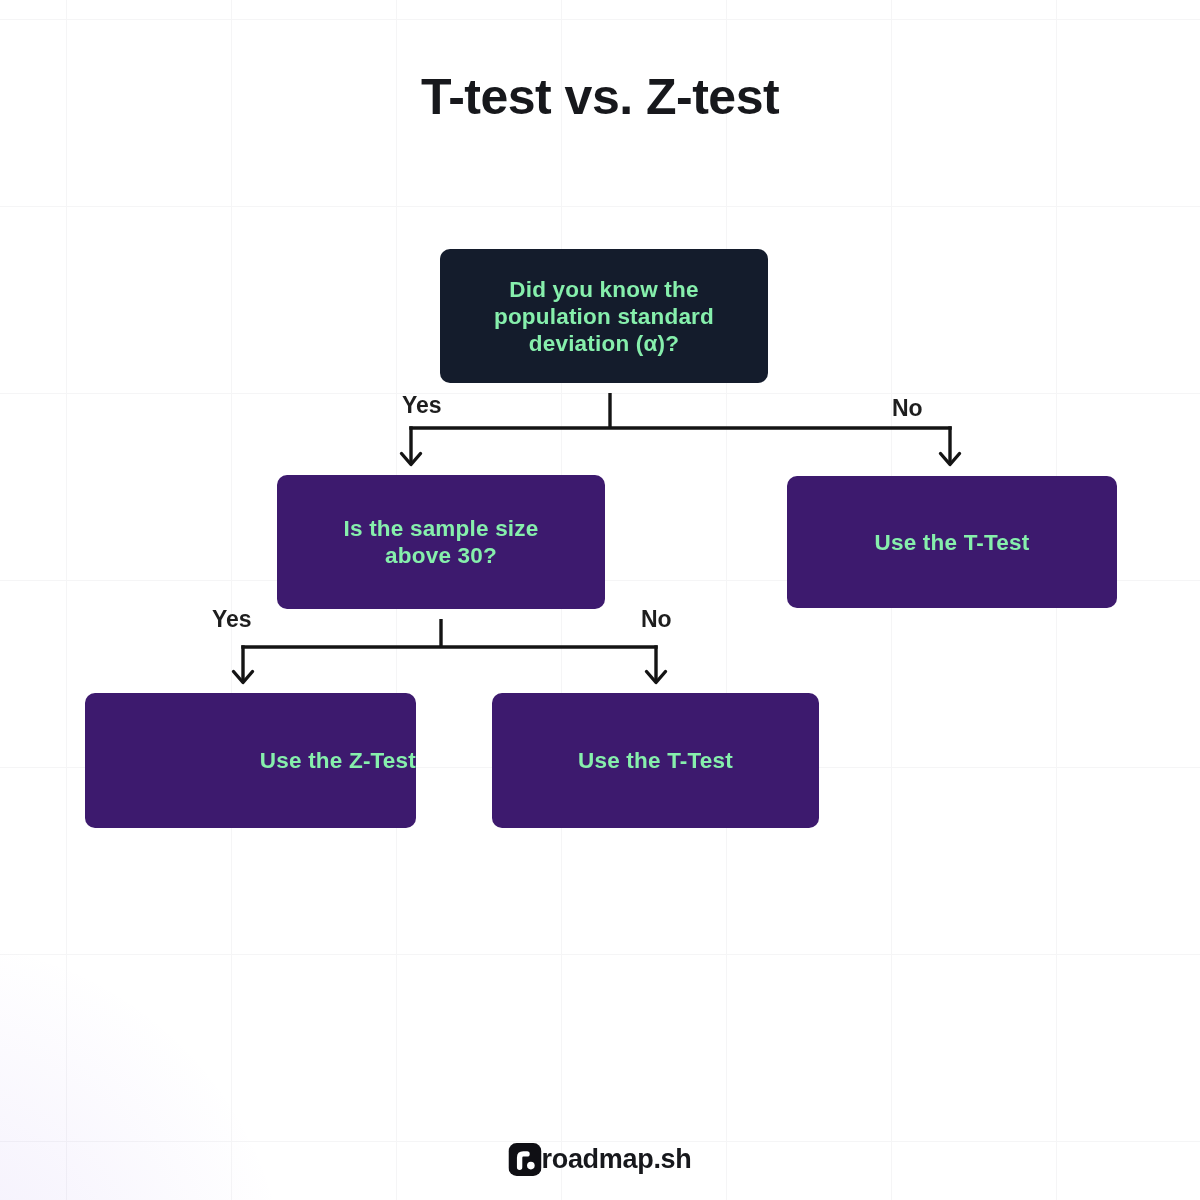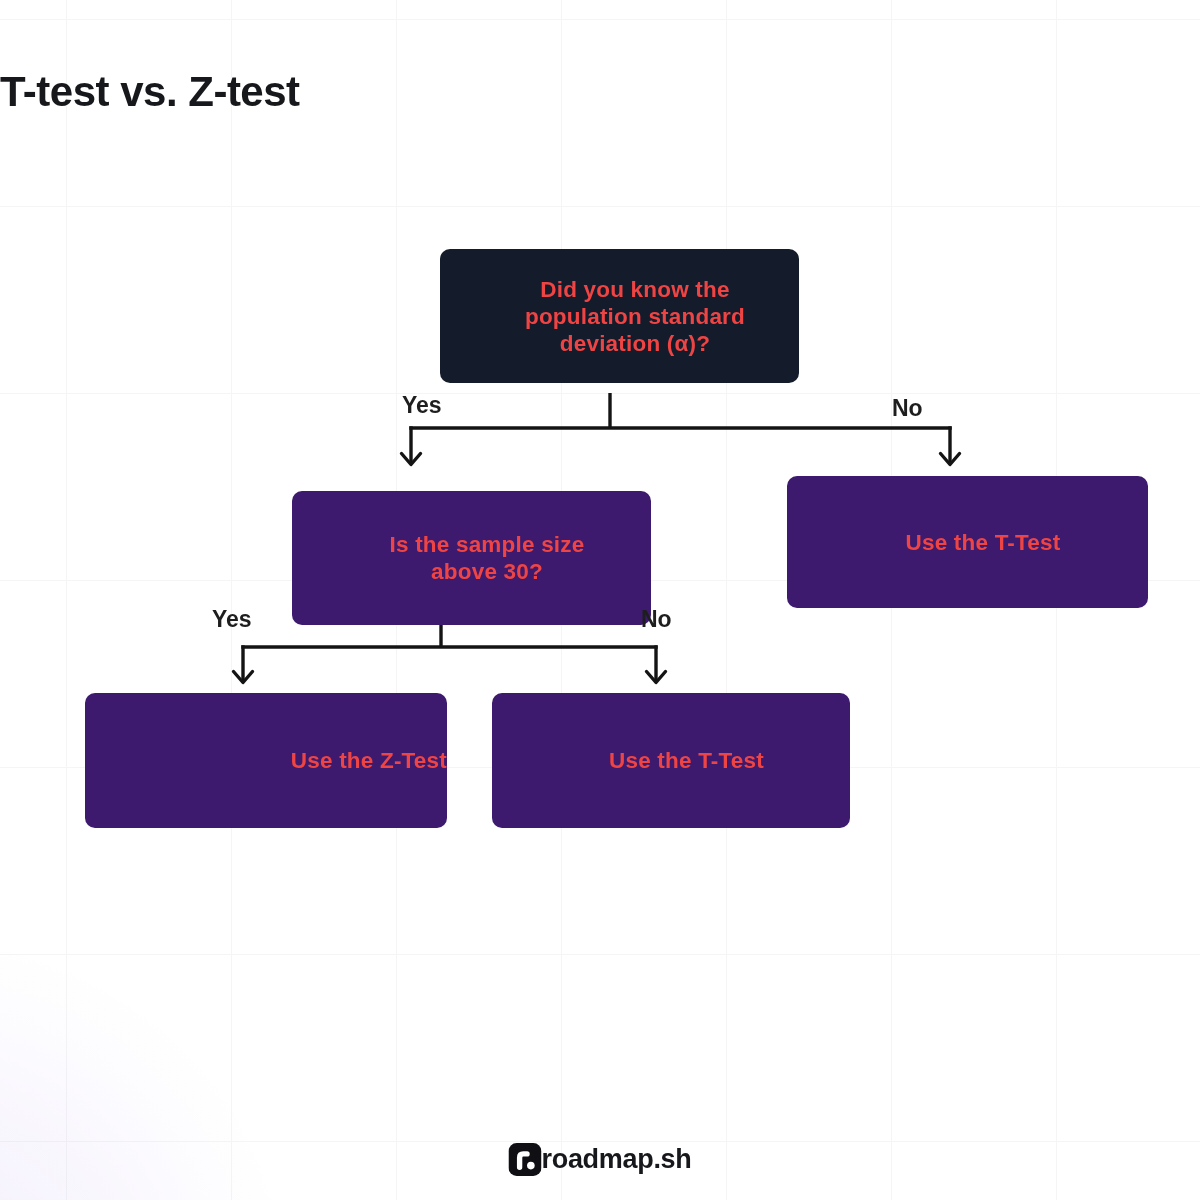--- a/index.html
+++ b/index.html
@@ -21,21 +21,22 @@
     background-size: 1200px 1200px, 165px 1200px, 1200px 187px;
     background-position: 0 0, 66px 0, 0 19px;
     background-repeat: no-repeat, repeat, repeat;
   }
   .title {
     position: absolute;
     left: 0;
     top: 68px;
     width: 100%;
     margin: 0;
-    font-size: 42px;
+    text-align: center;
+    font-size: 50px;
     font-weight: 800;
     letter-spacing: -0.5px;
     color: #17181c;
   }
   .connectors {
     position: absolute;
     left: 0;
     top: 0;
     pointer-events: none;
   }
@@ -48,32 +49,31 @@
     stroke-linecap: round;
     stroke-linejoin: round;
   }
   .node {
     position: absolute;
     border-radius: 10px;
     display: flex;
     align-items: center;
     justify-content: center;
     text-align: center;
-    color: #ef4444;
+    color: #86efac;
     font-size: 22.5px;
     line-height: 27px;
     font-weight: 600;
     letter-spacing: 0.2px;
-    padding-left: 31px;
   }
   .node span { white-space: pre-line; }
   .node.dark   { background: #141c2c; }
   .node.purple { background: #3d1a6e; }
   #node-root   { left: 440px; top: 249px; width: 328px; height: 134px; }
-  #node-sample { left: 292px; top: 475px; width: 328px; height: 134px; margin-top: 16px; }
+  #node-sample { left: 277px; top: 475px; width: 328px; height: 134px; }
   #node-ttest1 { left: 787px; top: 476px; width: 330px; height: 132px; }
   #node-ztest  { left: 85px;  top: 693px; width: 331px; height: 135px; justify-content: flex-end; }
   #node-ttest2 { left: 492px; top: 693px; width: 327px; height: 135px; }
   .branch-label {
     position: absolute;
     font-size: 23px;
     font-weight: 700;
     color: #1e1e1e;
   }
   #l1-yes { left: 402px; top: 392px; }

